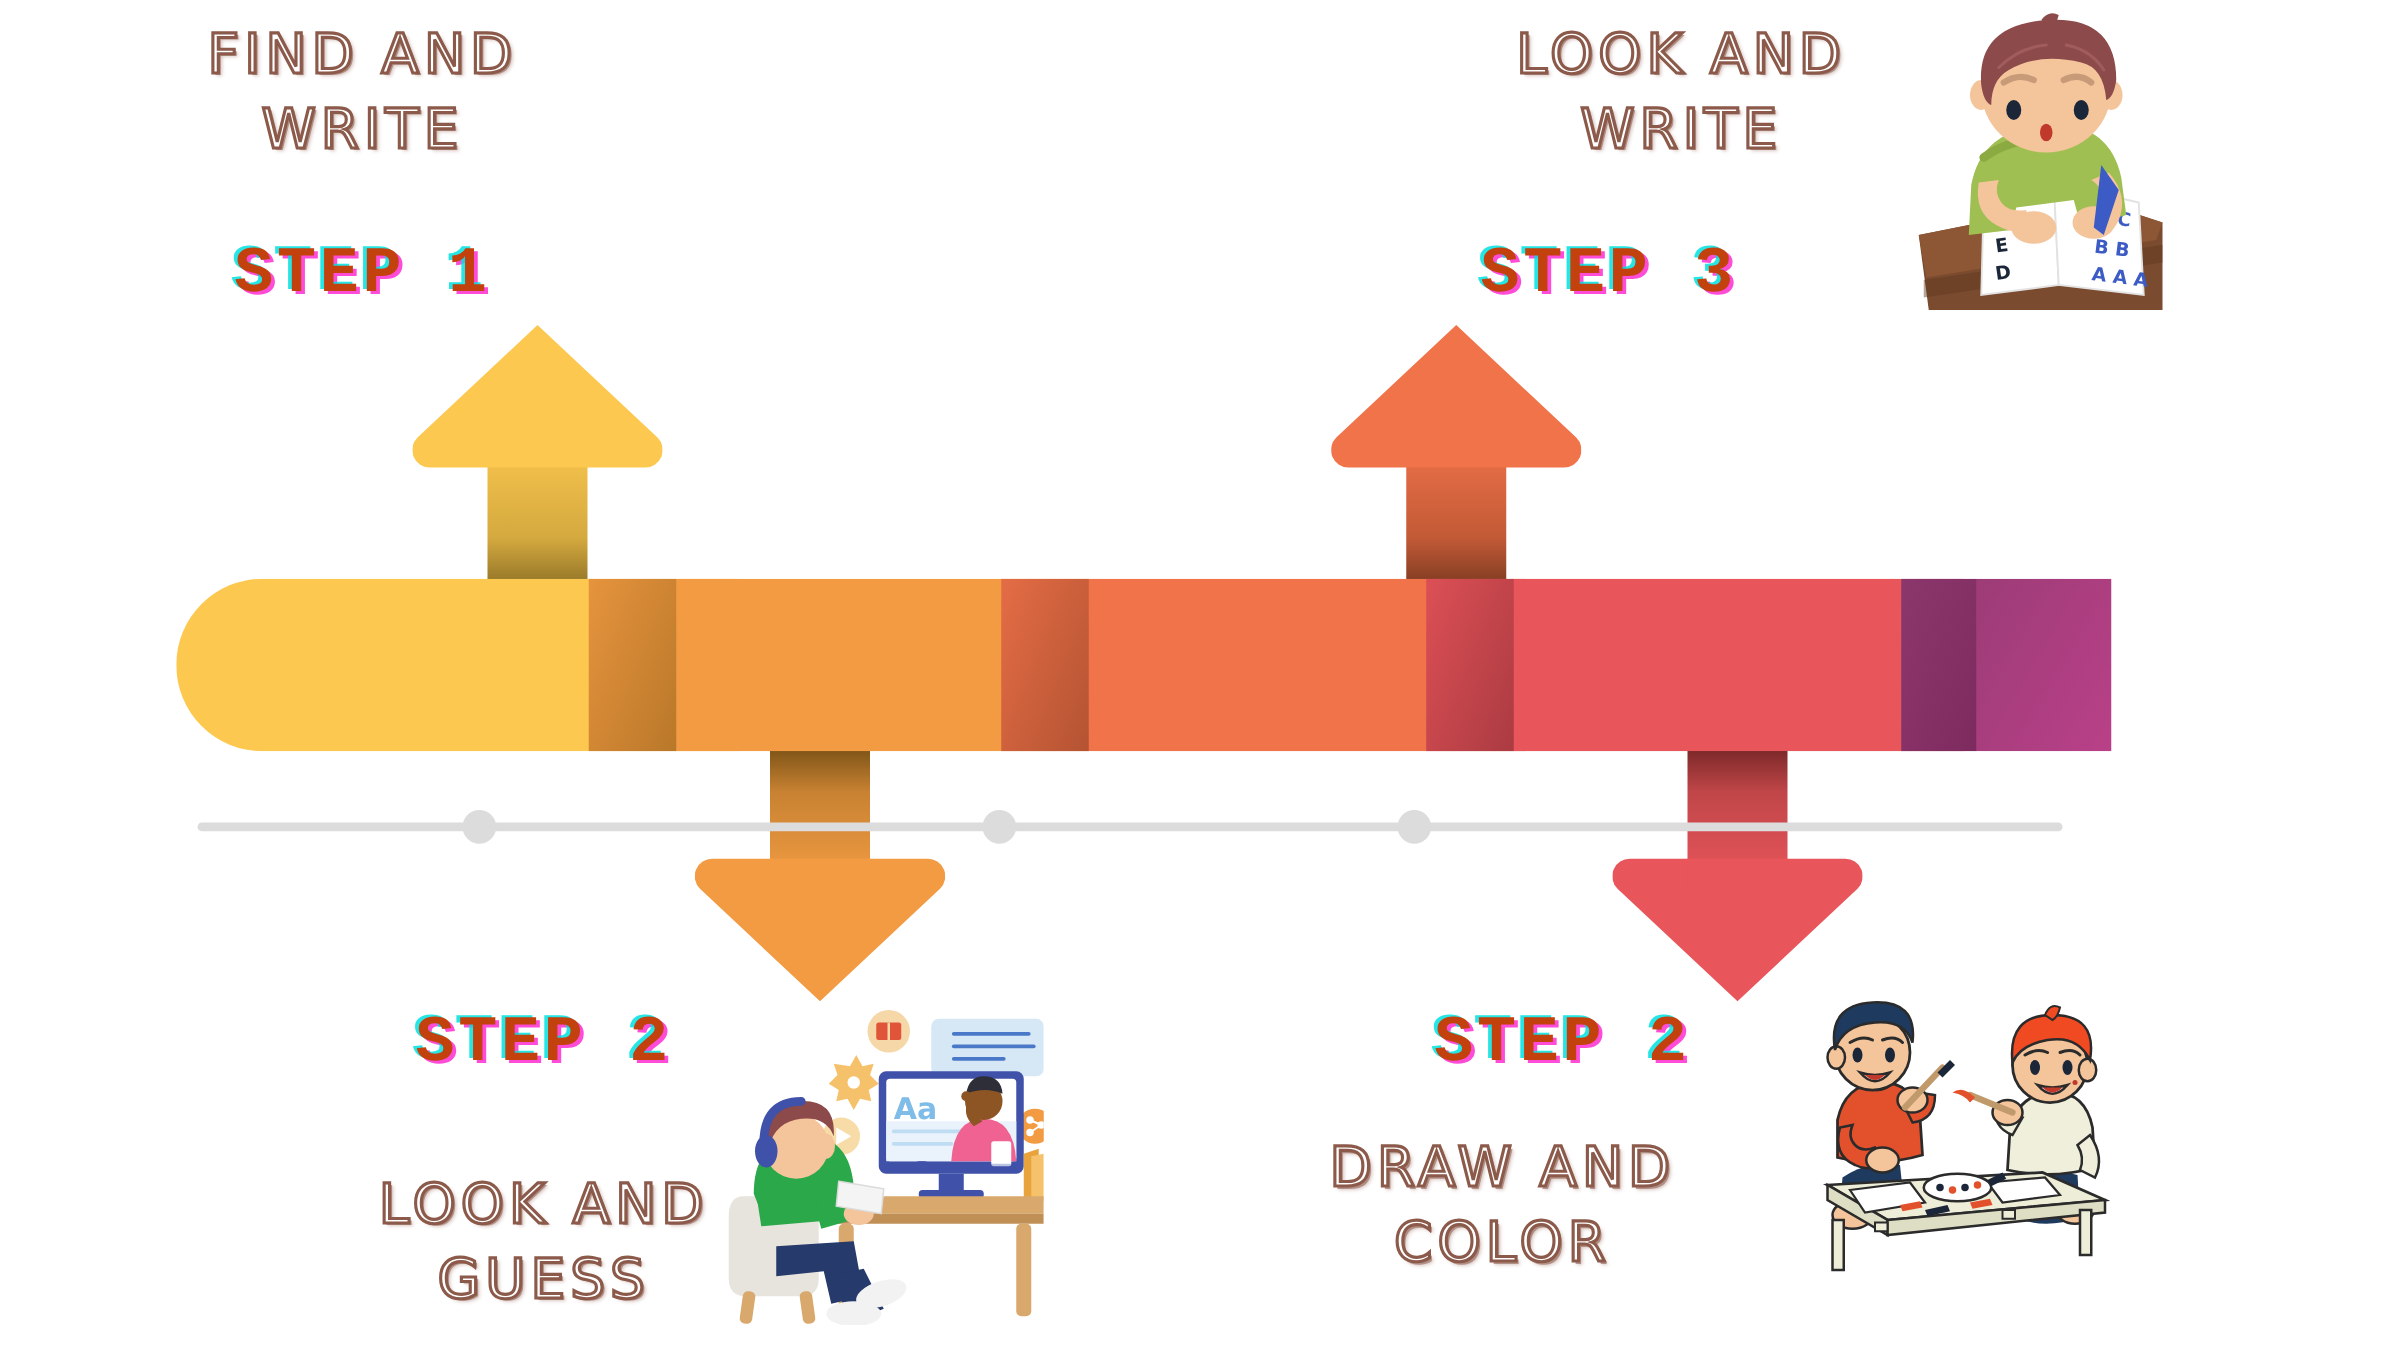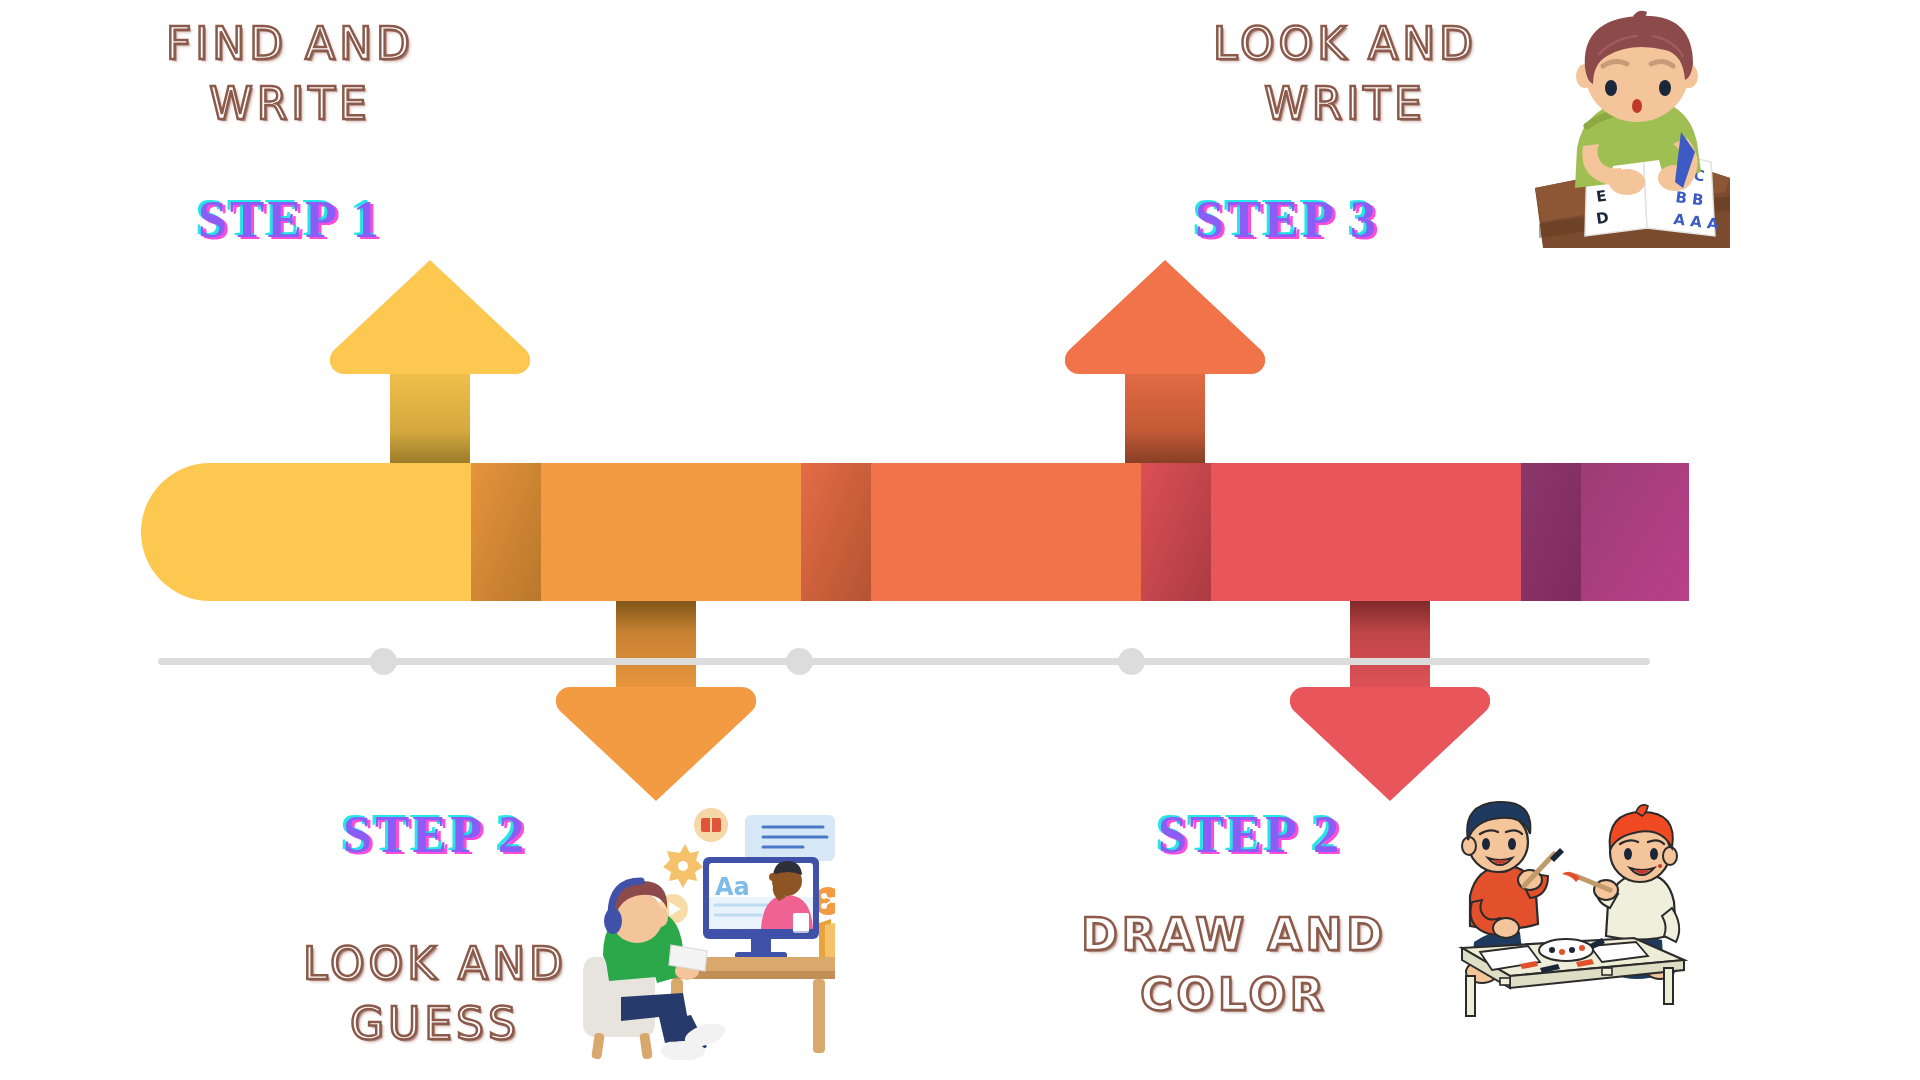--- a/index.html
+++ b/index.html
@@ -33,25 +33,25 @@
     text-shadow:
        2px 2px 0 rgba(140,90,74,.55),
        3px 3px 3px rgba(140,90,74,.35);
     white-space: pre-line;
     user-select: none;
   }
 
   
   .steplabel {
     position: absolute;
-    font-family: Liberation Serif, serif;
+    font-family: Liberation Mono, monospace;
     font-weight: 700;
     font-size: 52px;
     letter-spacing: 3px;
-    color: #8b5cf6;
+    color: #c2410c;
     text-align: center;
     user-select: none;
     text-shadow:
       -3px -2px 0 rgba(0,224,224,.85),
        3px  2px 0 rgba(255,0,200,.70);
   }
 
   
   .bar {
     position: absolute;
@@ -112,21 +112,21 @@
 
   <div class="caption" style="left:150px; top:14px; width:280px;">FIND AND
 WRITE</div>
 
   <div class="caption" style="left:1195px; top:14px; width:300px;">LOOK AND
 WRITE</div>
 
   <div class="caption" style="left:290px; top:934px; width:290px;">LOOK AND
 GUESS</div>
 
-  <div class="caption" style="left:1054px; top:905px; width:360px;font-weight:bold;">DRAW AND COLOR</div>
+  <div class="caption" style="left:1022px; top:905px; width:360px;">DRAW AND COLOR</div>
 
   <div class="steplabel" style="left:150px; top:190px; width:280px;">STEP 1</div>
 
   <div class="steplabel" style="left:1137px; top:190px; width:300px;">STEP 3</div>
 
   <div class="steplabel" style="left:290px; top:805px; width:290px;">STEP 2</div>
 
   <div class="steplabel" style="left:1070px; top:805px; width:360px;">STEP 2</div>
 
   <div class="arrow" style="left:330px; top:258px;">

